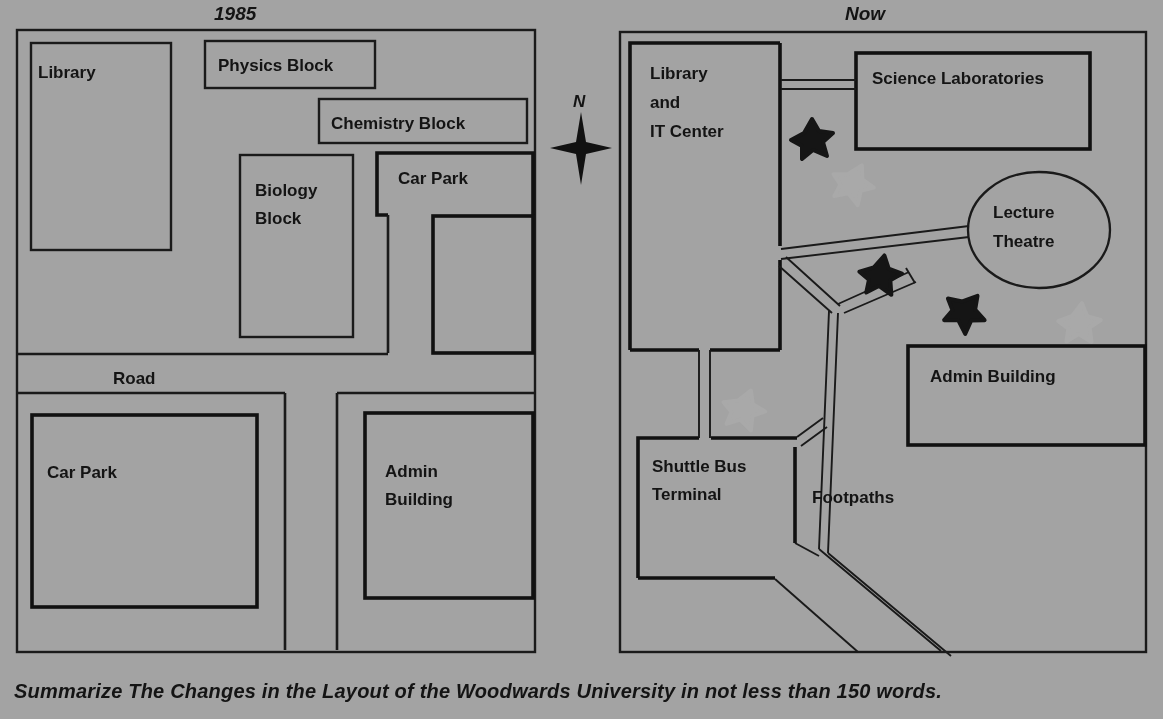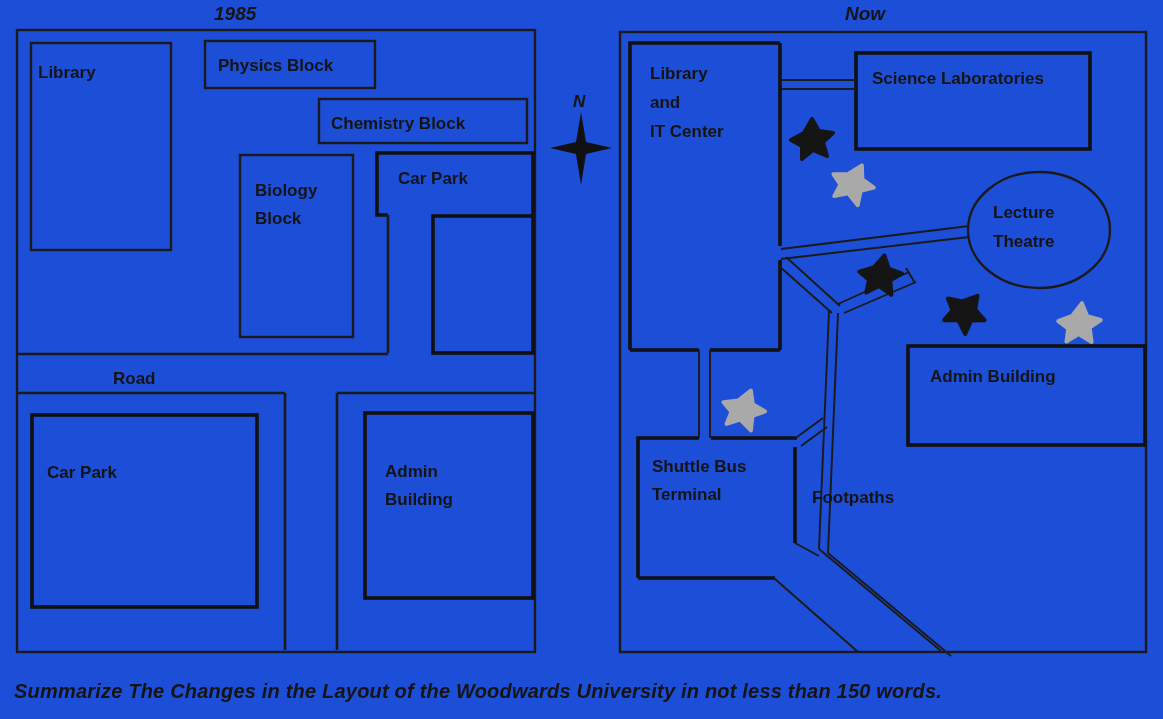--- a/index.html
+++ b/index.html
@@ -1,16 +1,16 @@
 <!DOCTYPE html>
 <html><head>
 <meta charset="utf-8">
 <style>
   html,body{margin:0;padding:0;background:#e9e9e7;}
-  .scene{position:relative;width:1163px;height:719px;background:#1d4ed8;overflow:hidden;}
+  .scene{position:relative;width:1163px;height:719px;background:#a3a3a3;overflow:hidden;}
   svg{display:block;}
   text{font-family:"Liberation Sans",sans-serif;font-weight:bold;fill:#141414;}
   .lbl{font-size:17px;}
   .ttl{font-size:19px;font-style:italic;}
   .cap{font-size:20px;font-style:italic;letter-spacing:.2px;}
   .thin{fill:none;stroke:#1a1a1a;stroke-width:2.4px;}
   .thick{fill:none;stroke:#111;stroke-width:3.6px;}
   .roadline{fill:none;stroke:#1a1a1a;stroke-width:2.6px;}
   .path{fill:none;stroke:#1a1a1a;stroke-width:1.9px;}
   .circle{fill:none;stroke:#1a1a1a;stroke-width:2.3px;}

